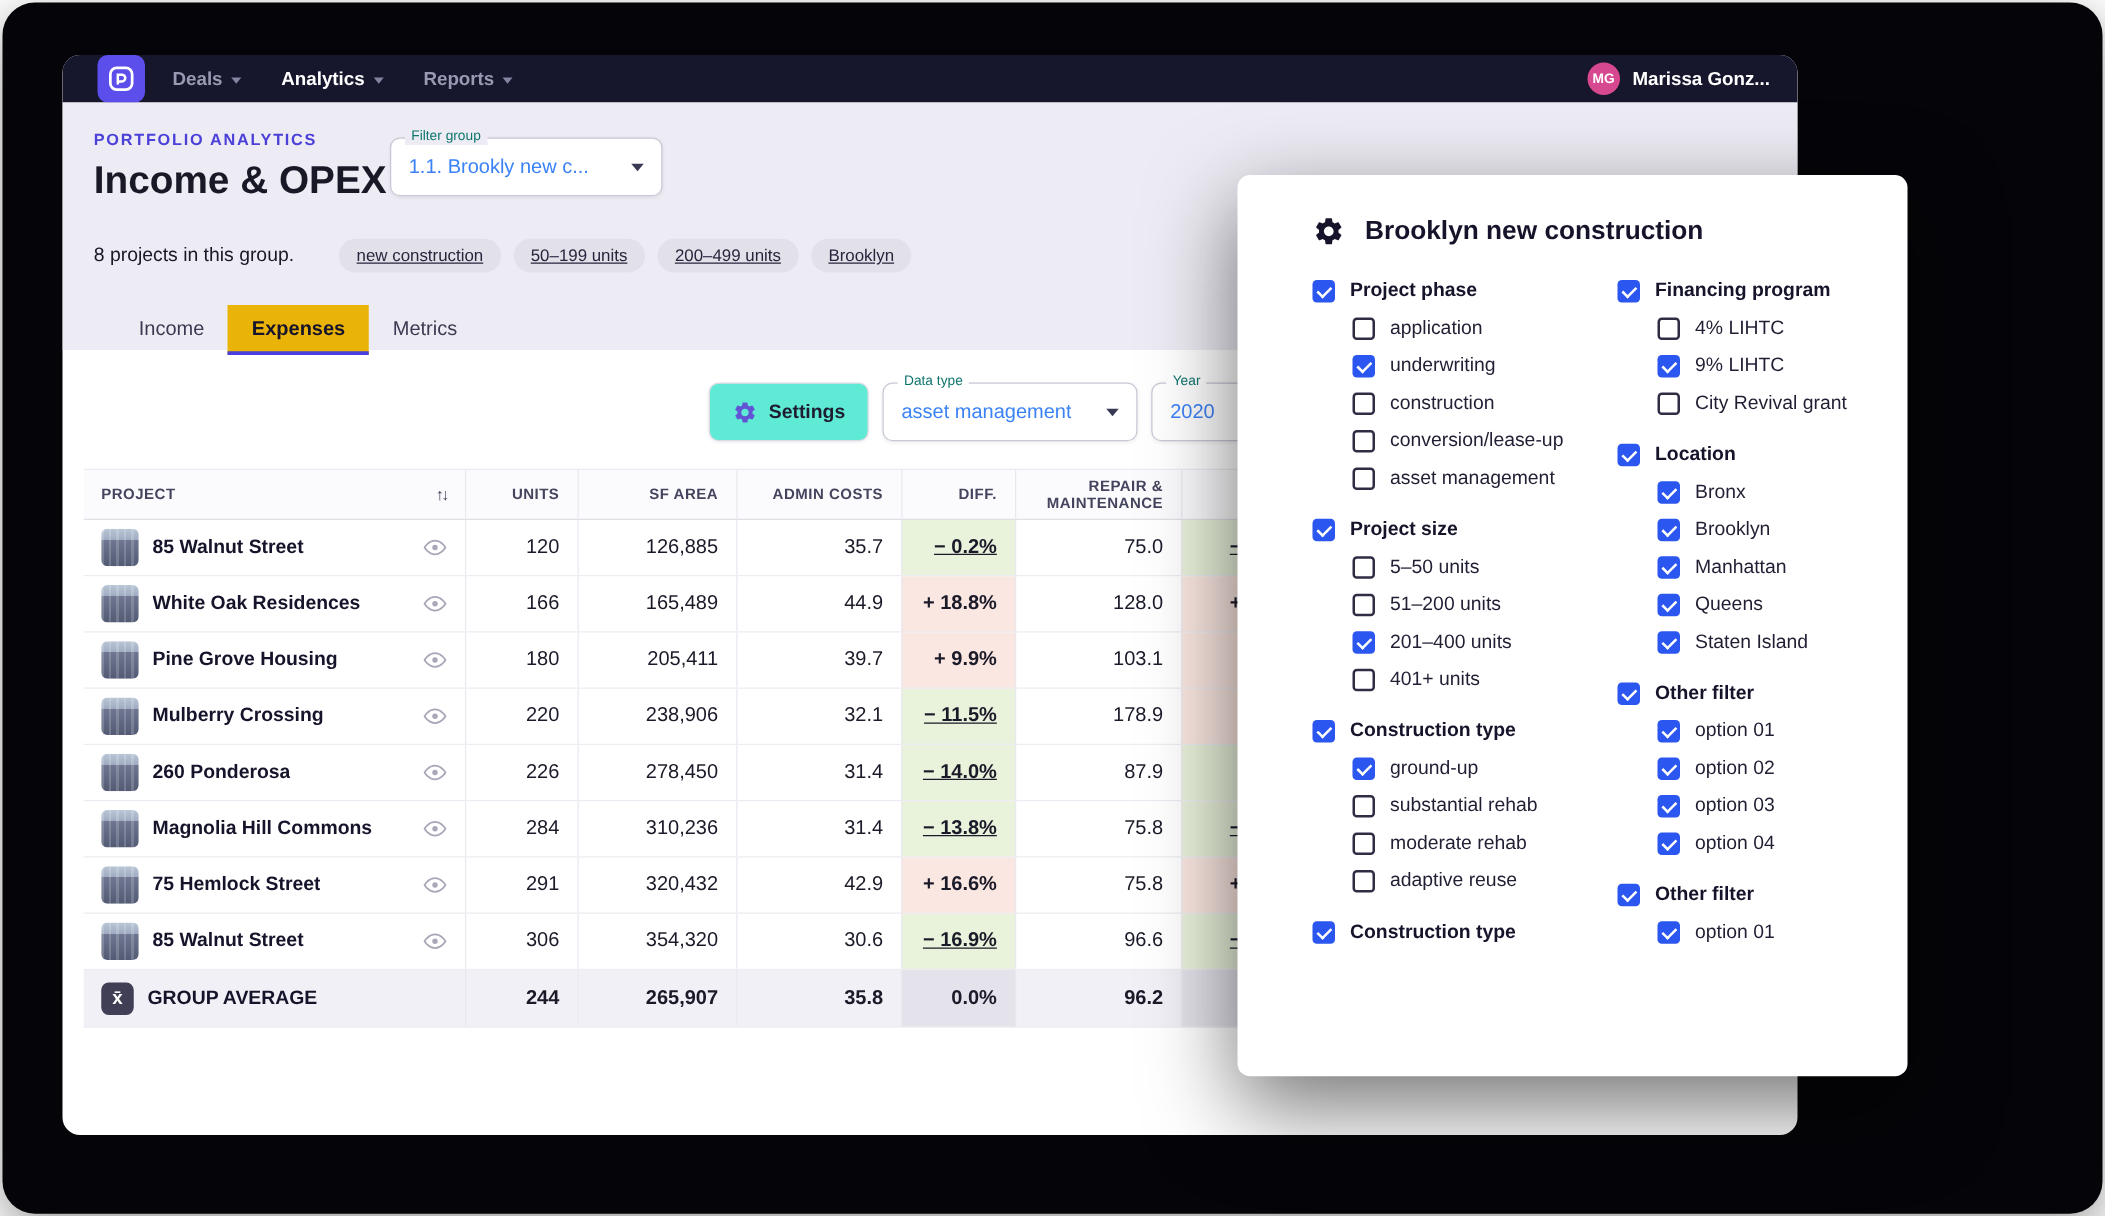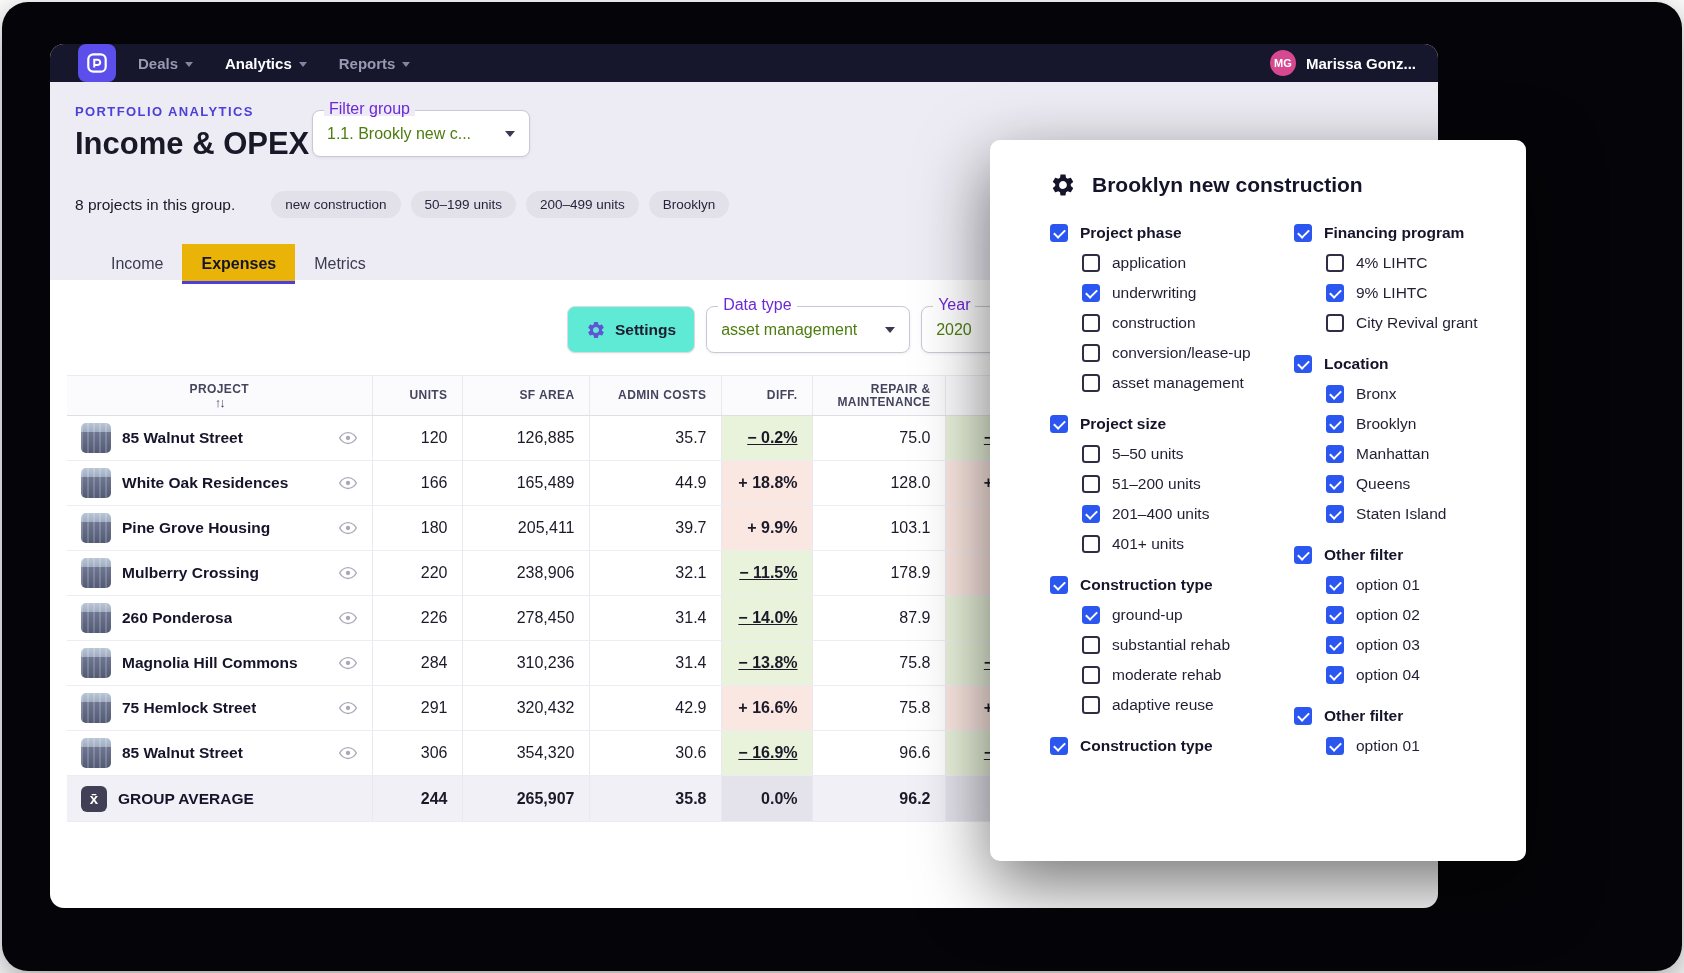--- a/index.html
+++ b/index.html
@@ -27,34 +27,34 @@
     font-size:11px; font-weight:700; display:flex; align-items:center; justify-content:center; }
   .user-name { color:#fff; font-size:15px; font-weight:700; }
 
   
   .page-header { background:#edecf4; padding:22px 0 0 25px; height:198px; position:relative; }
   .eyebrow { color:#4b40d8; font-size:13px; font-weight:700; letter-spacing:1.4px; }
   .page-title { color:#191827; font-size:31px; font-weight:800; margin-top:7px; }
   .select { position:relative; background:#fff; border:1px solid #c9c8d6; border-radius:8px;
     height:47px; display:flex; align-items:center; padding:0 14px; cursor:pointer;
     box-shadow:0 1px 3px rgba(30,30,60,.07); }
-  .select .flabel { position:absolute; top:-9px; left:11px; font-size:16px; color:#6d28d9;
+  .select .flabel { position:absolute; top:-9px; left:11px; font-size:11px; color:#0f766e;
     padding:0 5px; background:inherit; line-height:14px; }
   .select.on-lav .flabel { background:#edecf4; }
   .select.on-white .flabel { background:#fff; }
-  .select .val { font-size:16px; color:#4d7c0f; white-space:nowrap; overflow:hidden; }
+  .select .val { font-size:16px; color:#3b82f6; white-space:nowrap; overflow:hidden; }
   .select .dchev { margin-left:auto; padding-left:12px; }
   .select .dchev i { display:block; width:0; height:0; border-left:5px solid transparent;
     border-right:5px solid transparent; border-top:6px solid #3a3954; }
   .fg-select { position:absolute; left:262px; top:28px; width:218px; background:#fff; }
   .summary-row { margin-top:29px; display:flex; align-items:center; }
   .summary-text { font-size:15.5px; color:#191827; }
   .pills { display:flex; gap:10px; margin-left:36px; }
   .pill { background:#e2e1ea; border-radius:15px; padding:6px 14px; font-size:13.5px;
-    color:#26253c; white-space:nowrap; }
+    color:#26253c; white-space:nowrap;text-decoration:underline; }
   .tabs { display:flex; margin-top:26px; padding-left:17px; }
   .tab { padding:11px 19px; font-size:16px; color:#3b3a52; cursor:pointer; height:40px; }
   .tab.active { background:#eab308; color:#15142a; font-weight:700;
     border-bottom:3px solid #4a3fdc; }
 
   
   .content { padding-top:26px; }
   .controls { display:flex; align-items:center; gap:11px; margin-left:517px; height:47px; }
   .btn-settings { display:flex; align-items:center; gap:9px; height:47px; padding:0 18px;
     background:#5eead4; border:1px solid #dcdbe4; border-radius:8px; font-size:15.5px; font-weight:700;
@@ -65,21 +65,21 @@
 
   
   .tbl { margin:22px 0 0 17px; width:990px; border-collapse:collapse; table-layout:fixed; }
   .tbl th { height:40px; font-size:12px; font-weight:700; color:#45445e; letter-spacing:.4px;
     text-align:right; padding:0 14px; vertical-align:middle; background:#fbfbfd;
     border-bottom:1px solid #e0dfe8; border-top:1px solid #ecebf2; line-height:13px; }
   .tbl td { height:45px; font-size:16px; color:#1b1a29; text-align:right; padding:0 14px;
     border-bottom:1px solid #edecf2; vertical-align:middle; }
   .tbl th + th, .tbl td + td { border-left:1px solid #e9e8ef; }
   .tbl th.c0 { text-align:left; }
-  .th-proj { display:flex; align-items:center; justify-content:space-between;flex-direction:column; }
+  .th-proj { display:flex; align-items:center; justify-content:space-between; }
   .sort { font-size:13px; color:#45445e; letter-spacing:-2px; cursor:pointer; }
   .pcell { display:flex; align-items:center; gap:11px; }
   .thumb { width:30px; height:30px; border-radius:5px; flex:none;
     background-image:repeating-linear-gradient(90deg, rgba(255,255,255,.18) 0 2px, transparent 2px 6px),
       linear-gradient(180deg,#b9c6d6 0%,#9fabc0 30%,#6e7691 30%,#525a74 100%); }
   .pname { font-weight:700; font-size:15.5px; color:#15142a; white-space:nowrap; overflow:hidden; }
   .eye { margin-left:auto; cursor:pointer; display:flex; }
   .diff { font-weight:700; }
   .diff-neg { background:#e9f2db;text-decoration:underline; }
   .diff-pos { background:#fbe7e1; }

